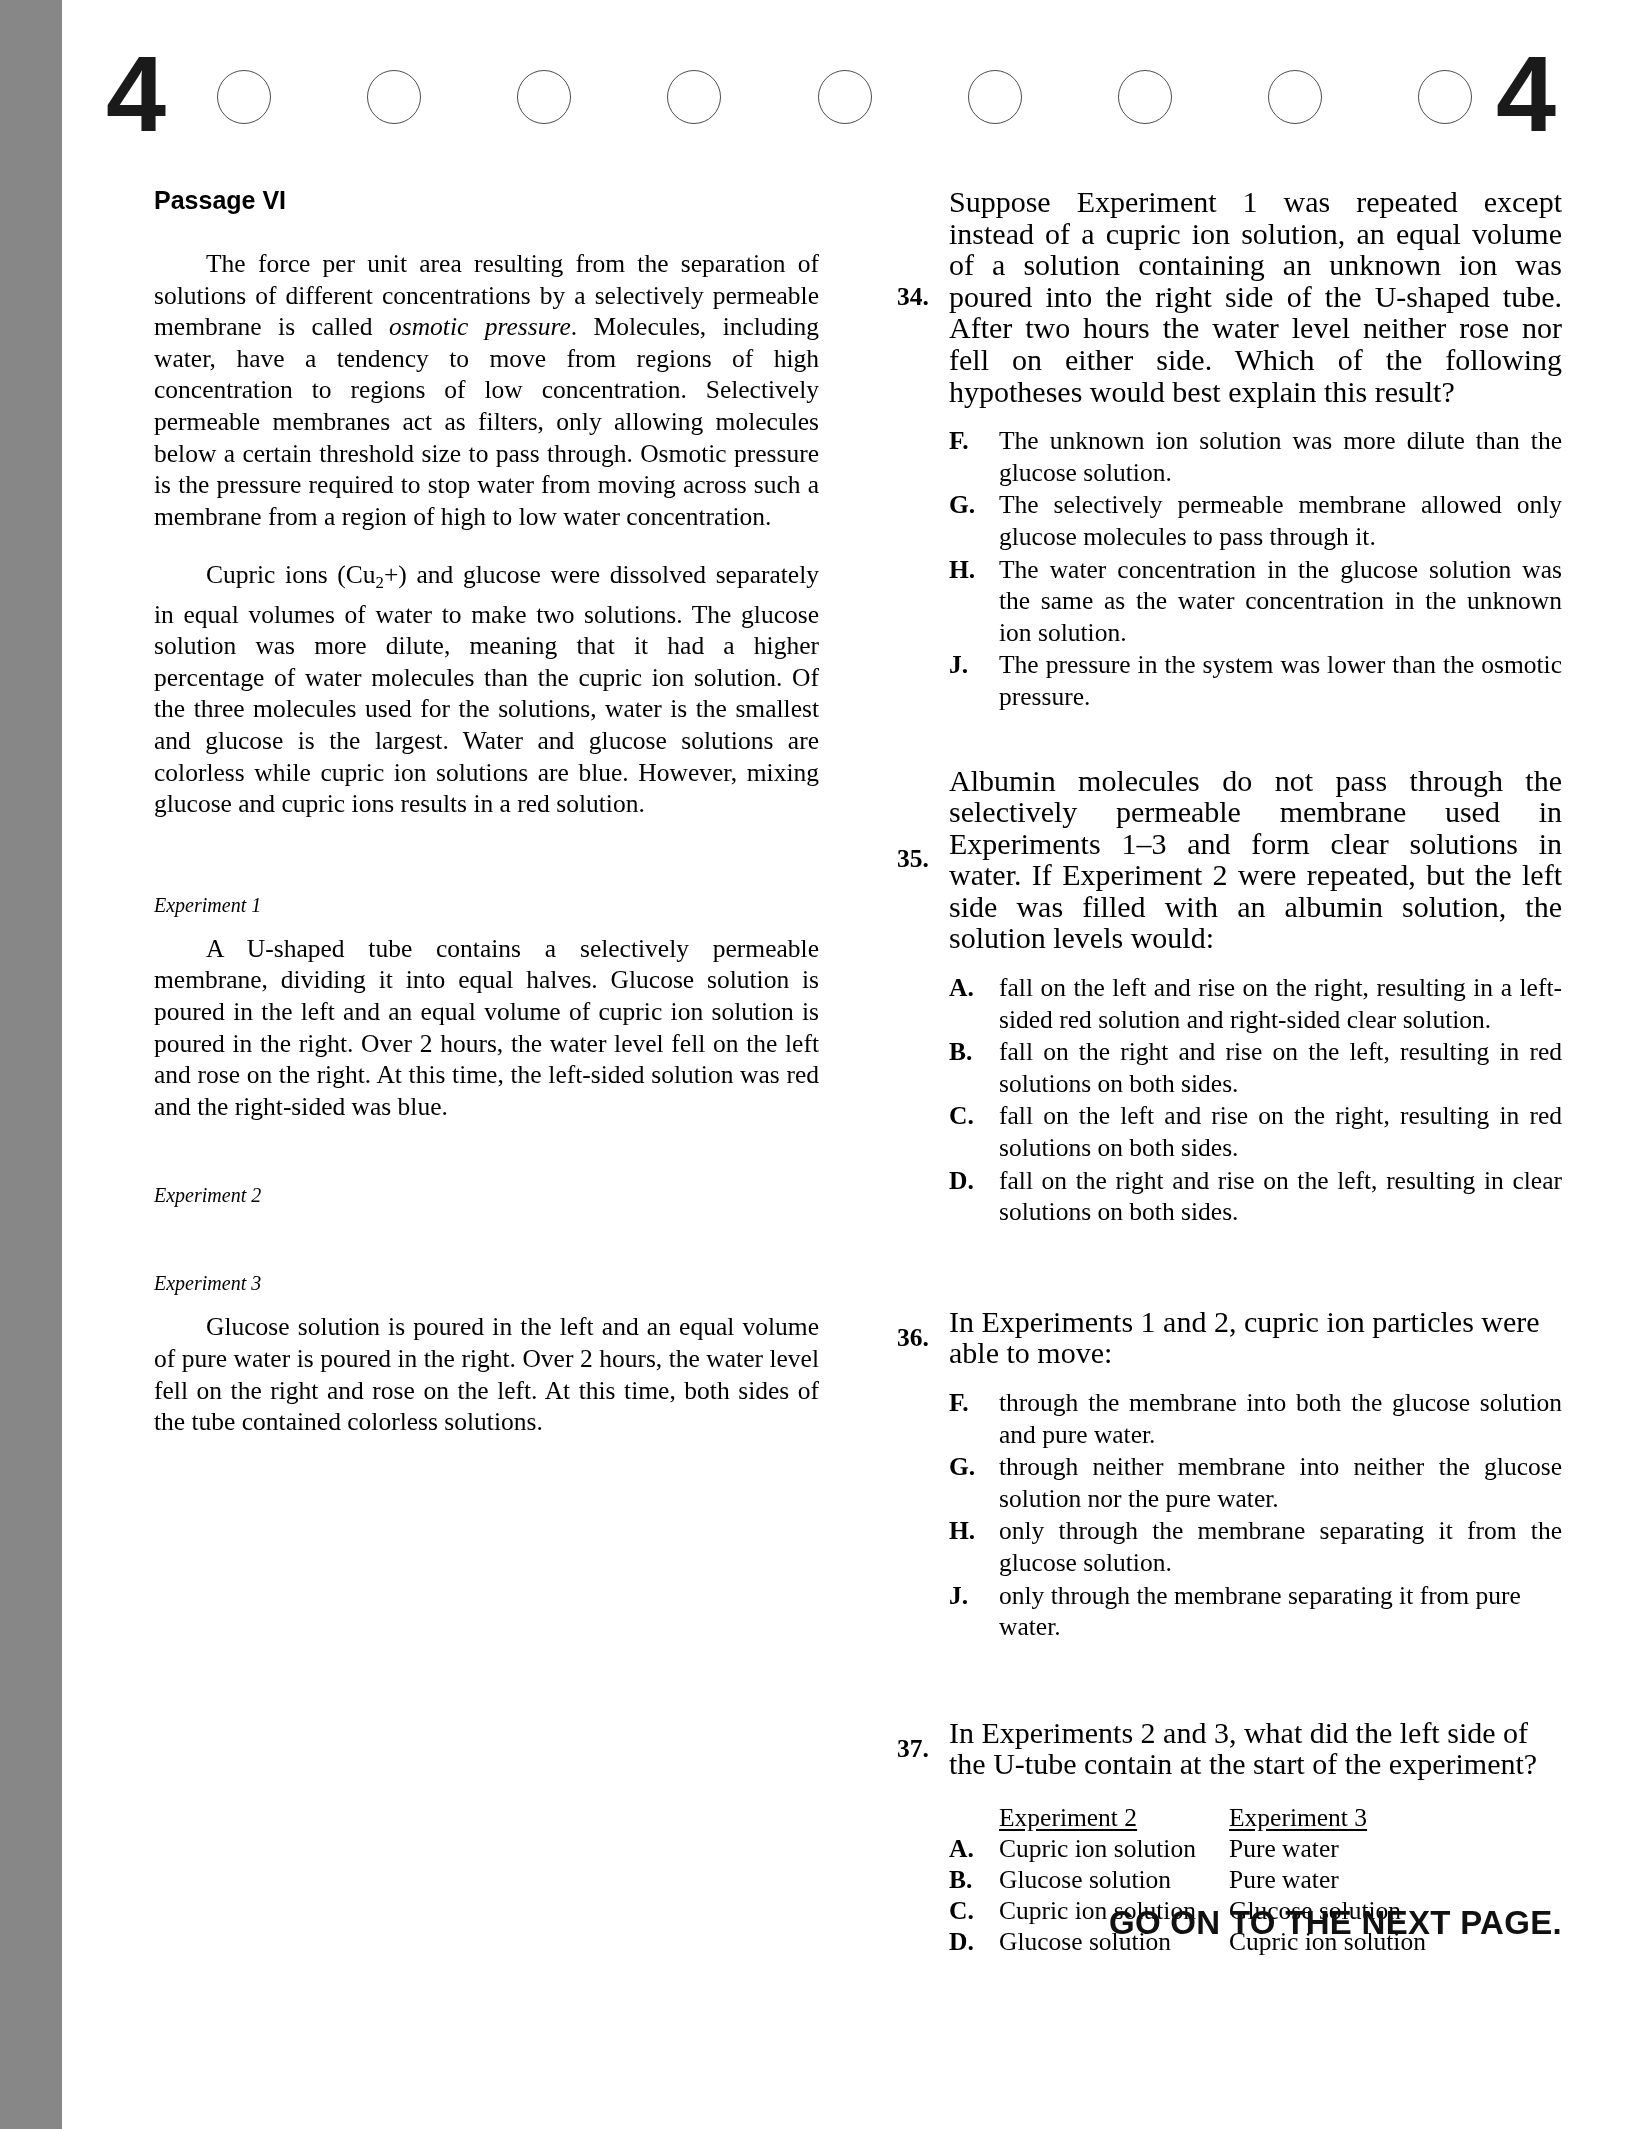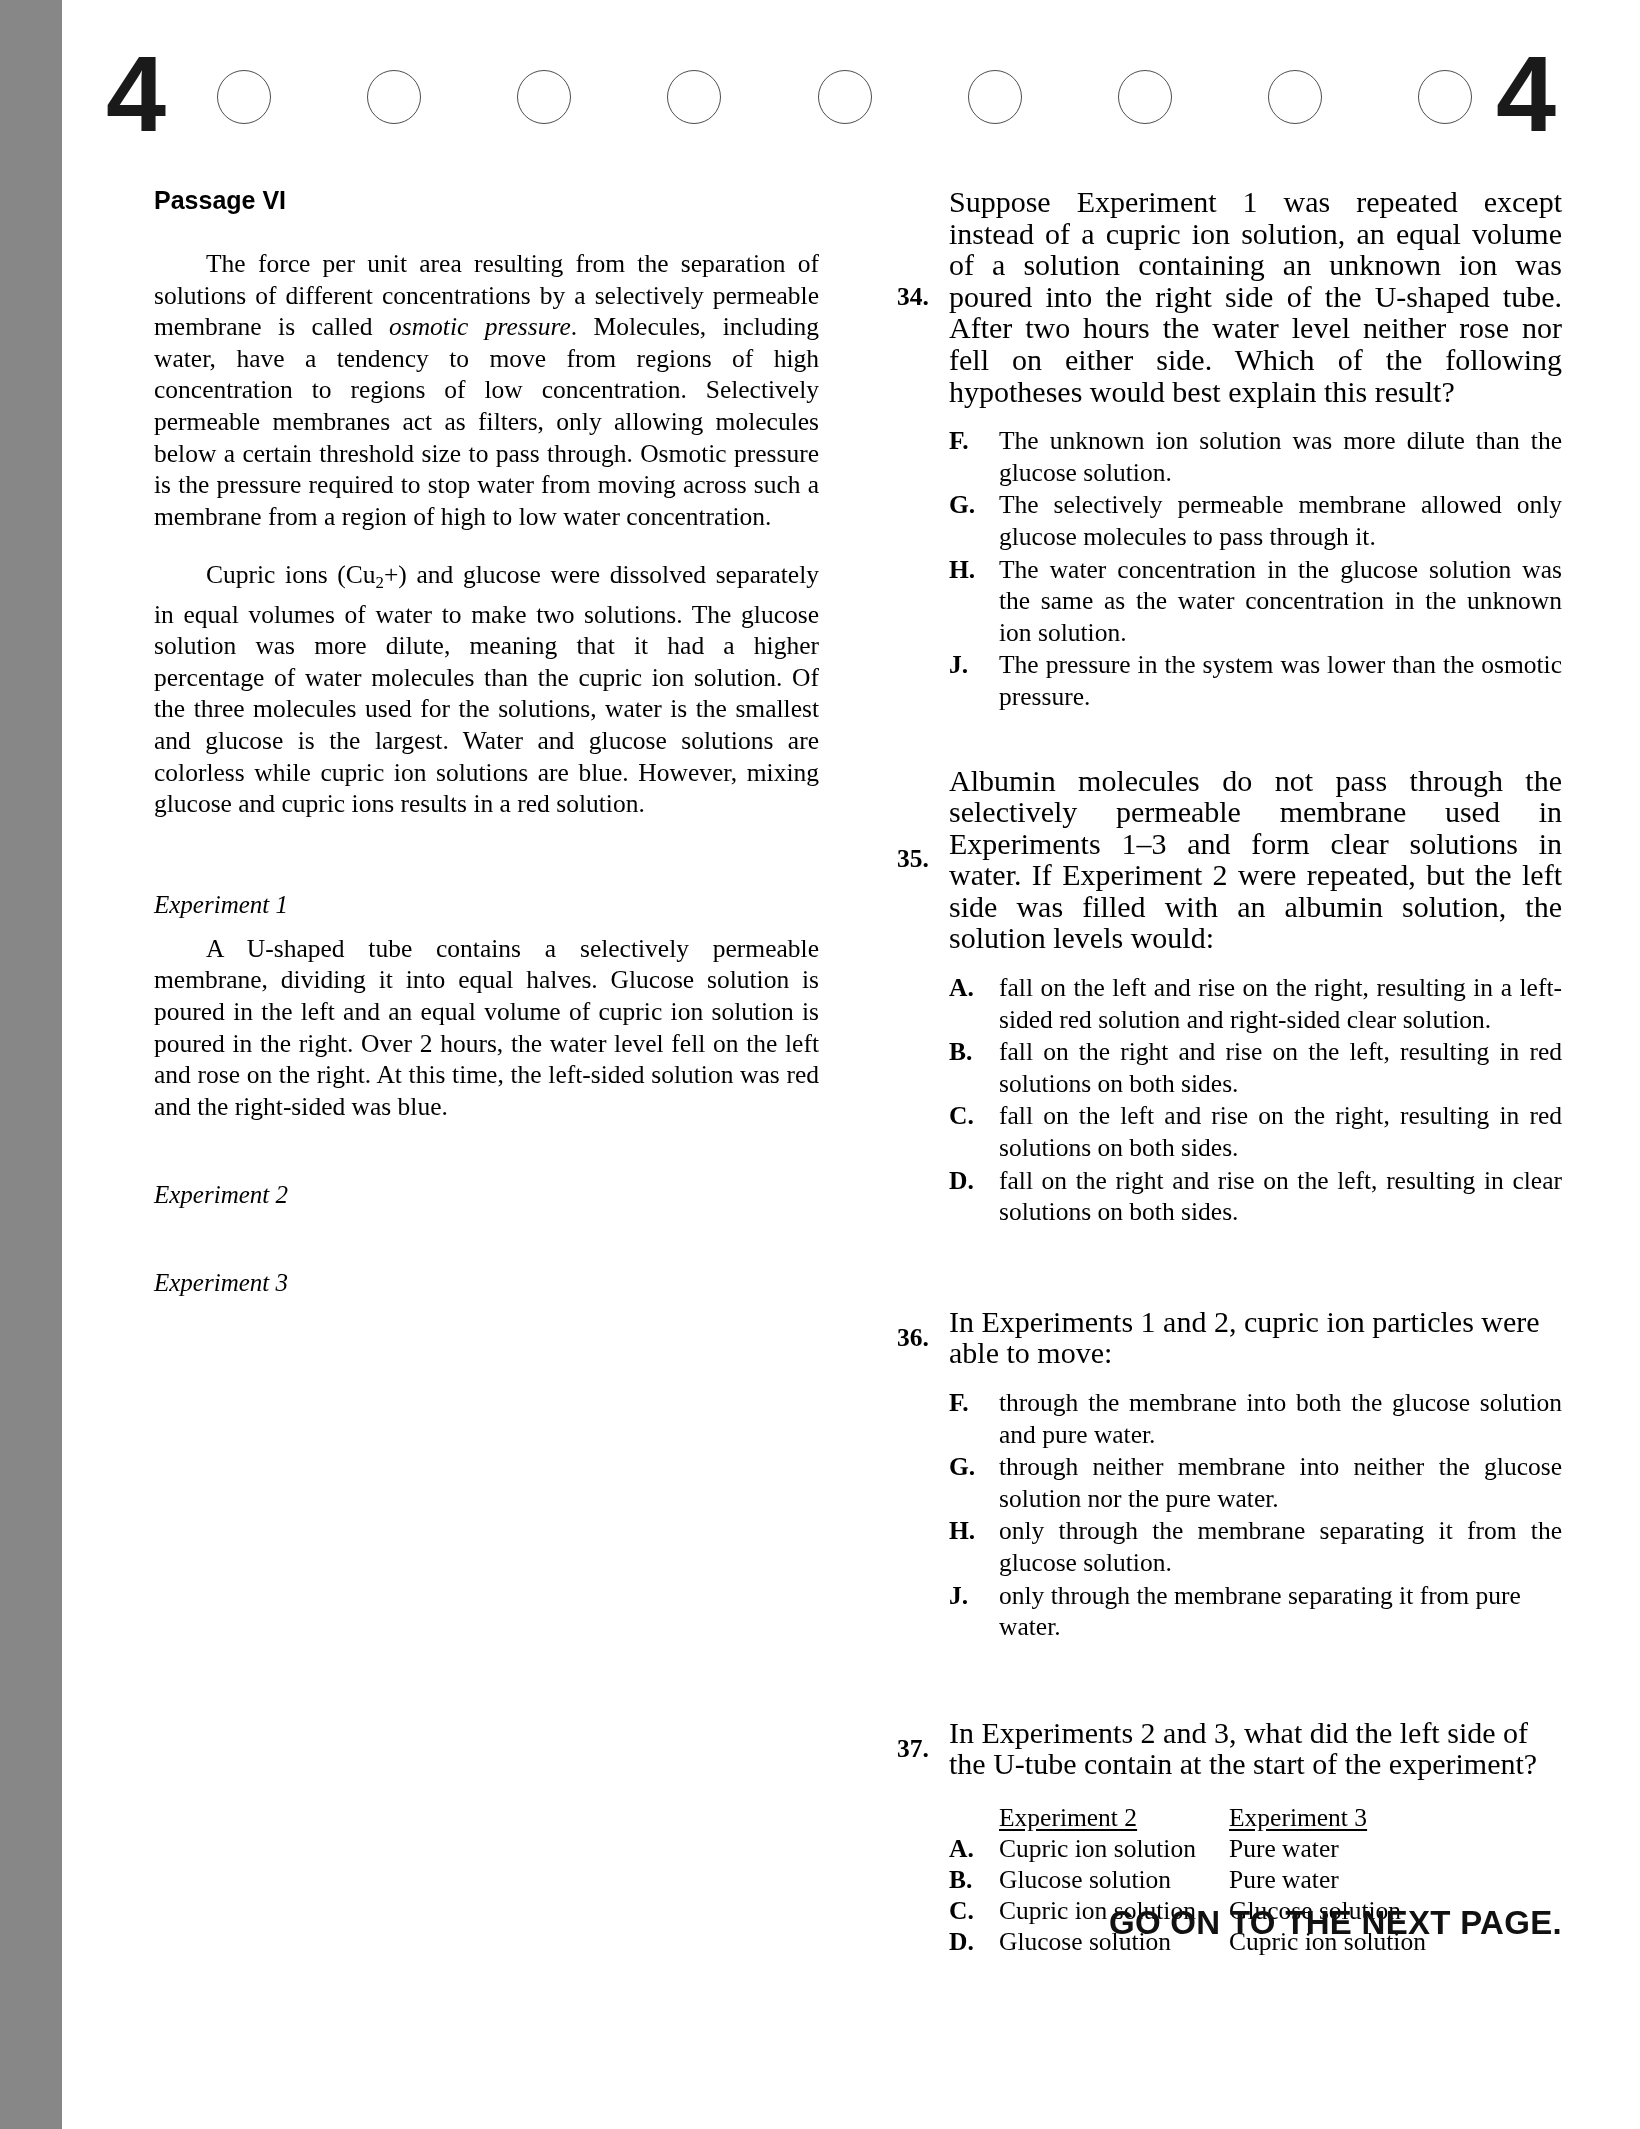--- a/index.html
+++ b/index.html
@@ -106,21 +106,21 @@
     text-align: justify;
     text-indent: 52px;
     margin: 0 0 27px 0;
     -webkit-hyphens: none;
     hyphens: none;
   }
   p.body.last { margin-bottom: 0; }
 
   .exp-head {
     font-style: italic;
-    font-size: 25px;
+    font-size: 20px;
     line-height: 30px;
     margin: 58px 0 13px 0;
   }
   .exp-head.first { margin-top: 70px; }
 
   em.it { font-style: italic; }
   sub { font-size: 0.66em; vertical-align: -0.28em; }
 
   
   .question {
@@ -282,20 +282,21 @@
       <p class="body">
         <span>Cupric ions (Cu</span><sub>2</sub><span>+) and glucose were dissolved separately in equal volumes of water to make two solutions. The glucose solution was more dilute, meaning that it had a higher percentage of water molecules than the cupric ion solution. Of the three molecules used for the solutions, water is the smallest and glucose is the largest. Water and glucose solutions are colorless while cupric ion solutions are blue. However, mixing glucose and cupric ions results in a red solution.</span>
       </p>
 
       <div class="exp-head first">Experiment 1</div>
       <p class="body">A U-shaped tube contains a selectively permeable membrane, dividing it into equal halves. Glucose solution is poured in the left and an equal volume of cupric ion solution is poured in the right. Over 2 hours, the water level fell on the left and rose on the right. At this time, the left-sided solution was red and the right-sided was blue.</p>
 
       <div class="exp-head">Experiment 2</div>
 
       <div class="exp-head">Experiment 3</div>
+      <p class="body last">Glucose solution is poured in the left and an equal volume of pure water is poured in the right. Over 2 hours, the water level fell on the right and rose on the left. At this time, both sides of the tube contained colorless solutions.</p>
 
     </div>
 
     <div class="col-right">
 
       <div class="question" style="margin-bottom:52px;">
         <div class="q-row">
           <div class="q-num">34.</div>
           <div class="q-stem">Suppose Experiment 1 was repeated except instead of a cupric ion solution, an equal volume of a solution containing an unknown ion was poured into the right side of the U-shaped tube. After two hours the water level neither rose nor fell on either side. Which of the following hypotheses would best explain this result?</div>
         </div>

